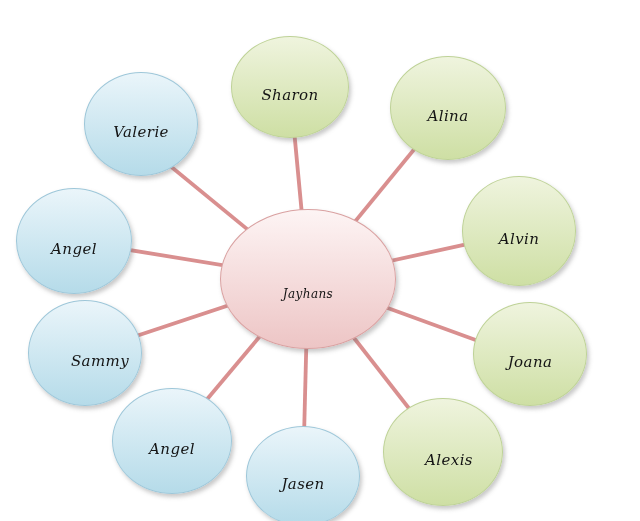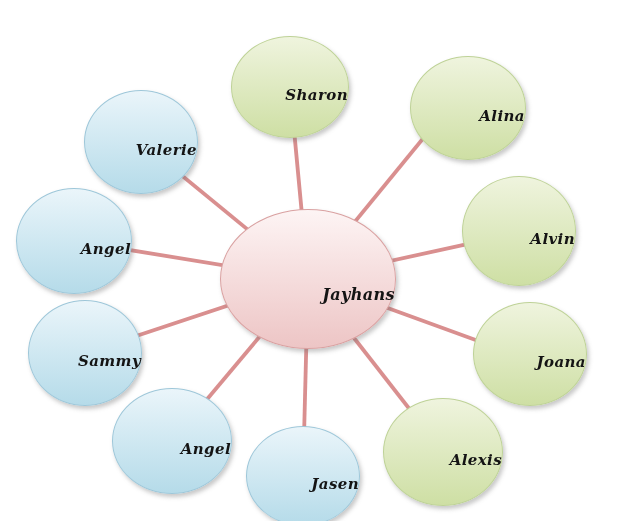--- a/index.html
+++ b/index.html
@@ -19,35 +19,34 @@
     position: absolute;
     left: 0;
     top: 0;
   }
   .node {
     position: absolute;
     border-radius: 50%;
     border: 1px solid transparent;
     display: flex;
     align-items: center;
-    justify-content: flex-end;
+    justify-content: center;
     box-shadow: 2px 3px 4px rgba(110, 110, 110, 0.38);
     box-sizing: border-box;
-    font-weight: bold;
   }
   .node-label {
     font-style: italic;
     font-size: 15px;
     letter-spacing: 0.4px;
     transform: translateY(8px);
     white-space: nowrap;
     user-select: none;
   }
   .center-node .node-label {
-    font-size: 16px;
+    font-size: 12px;
     transform: translateY(15px);
   }
 </style>
 </head>
 <body>
 
 <div class="stage" style="background: rgb(255, 255, 255);">
   <svg class="lines" width="640" height="521">
       <line x1="308" y1="279" x2="290" y2="87" stroke="#d98f8f" stroke-width="3.8"></line>
       <line x1="308" y1="279" x2="448" y2="108" stroke="#d98f8f" stroke-width="3.8"></line>
@@ -59,21 +58,21 @@
       <line x1="308" y1="279" x2="85" y2="353" stroke="#d98f8f" stroke-width="3.8"></line>
       <line x1="308" y1="279" x2="74" y2="241" stroke="#d98f8f" stroke-width="3.8"></line>
       <line x1="308" y1="279" x2="141" y2="142" stroke="#d98f8f" stroke-width="3.8"></line>
     </svg>
   <div class="node center-node" style="left: 220px; top: 209px; width: 176px; height: 140px; background: linear-gradient(rgb(253, 244, 244), rgb(237, 197, 197)); border-color: rgb(217, 161, 161);">
     <span class="node-label" style="color: rgb(20, 20, 20);">Jayhans</span>
   </div>
 <div class="node" style="left: 231px; top: 36px; width: 118px; height: 102px; background: linear-gradient(rgb(239, 244, 222), rgb(206, 223, 164)); border-color: rgb(190, 210, 151);">
       <span class="node-label" style="color: rgb(20, 20, 20);">Sharon</span>
     </div>
-    <div class="node" style="left: 410px; top: 56px; width: 116px; height: 104px; background: linear-gradient(rgb(239, 244, 222), rgb(206, 223, 164)); border-color: rgb(190, 210, 151);">
+    <div class="node" style="left: 390px; top: 56px; width: 116px; height: 104px; background: linear-gradient(rgb(239, 244, 222), rgb(206, 223, 164)); border-color: rgb(190, 210, 151);">
       <span class="node-label" style="color: rgb(20, 20, 20);">Alina</span>
     </div>
     <div class="node" style="left: 462px; top: 176px; width: 114px; height: 110px; background: linear-gradient(rgb(239, 244, 222), rgb(206, 223, 164)); border-color: rgb(190, 210, 151);">
       <span class="node-label" style="color: rgb(20, 20, 20);">Alvin</span>
     </div>
     <div class="node" style="left: 473px; top: 302px; width: 114px; height: 104px; background: linear-gradient(rgb(239, 244, 222), rgb(206, 223, 164)); border-color: rgb(190, 210, 151);">
       <span class="node-label" style="color: rgb(20, 20, 20);">Joana</span>
     </div>
     <div class="node" style="left: 383px; top: 398px; width: 120px; height: 108px; background: linear-gradient(rgb(239, 244, 222), rgb(206, 223, 164)); border-color: rgb(190, 210, 151);">
       <span class="node-label" style="color: rgb(20, 20, 20); margin-left: 12px;">Alexis</span>
@@ -83,16 +82,16 @@
     </div>
     <div class="node" style="left: 112px; top: 388px; width: 120px; height: 106px; background: linear-gradient(rgb(234, 245, 250), rgb(181, 219, 233)); border-color: rgb(158, 199, 217);">
       <span class="node-label" style="color: rgb(20, 20, 20);">Angel</span>
     </div>
     <div class="node" style="left: 28px; top: 300px; width: 114px; height: 106px; background: linear-gradient(rgb(234, 245, 250), rgb(181, 219, 233)); border-color: rgb(158, 199, 217);">
       <span class="node-label" style="color: rgb(20, 20, 20); margin-left: 30px;">Sammy</span>
     </div>
     <div class="node" style="left: 16px; top: 188px; width: 116px; height: 106px; background: linear-gradient(rgb(234, 245, 250), rgb(181, 219, 233)); border-color: rgb(158, 199, 217);">
       <span class="node-label" style="color: rgb(20, 20, 20);">Angel</span>
     </div>
-    <div class="node" style="left: 84px; top: 90px; width: 114px; height: 104px; background: linear-gradient(rgb(234, 245, 250), rgb(181, 219, 233)); border-color: rgb(158, 199, 217);">
+    <div class="node" style="left: 84px; top: 72px; width: 114px; height: 104px; background: linear-gradient(rgb(234, 245, 250), rgb(181, 219, 233)); border-color: rgb(158, 199, 217);">
       <span class="node-label" style="color: rgb(20, 20, 20);">Valerie</span>
     </div>
   </div>
 
 </body></html>

